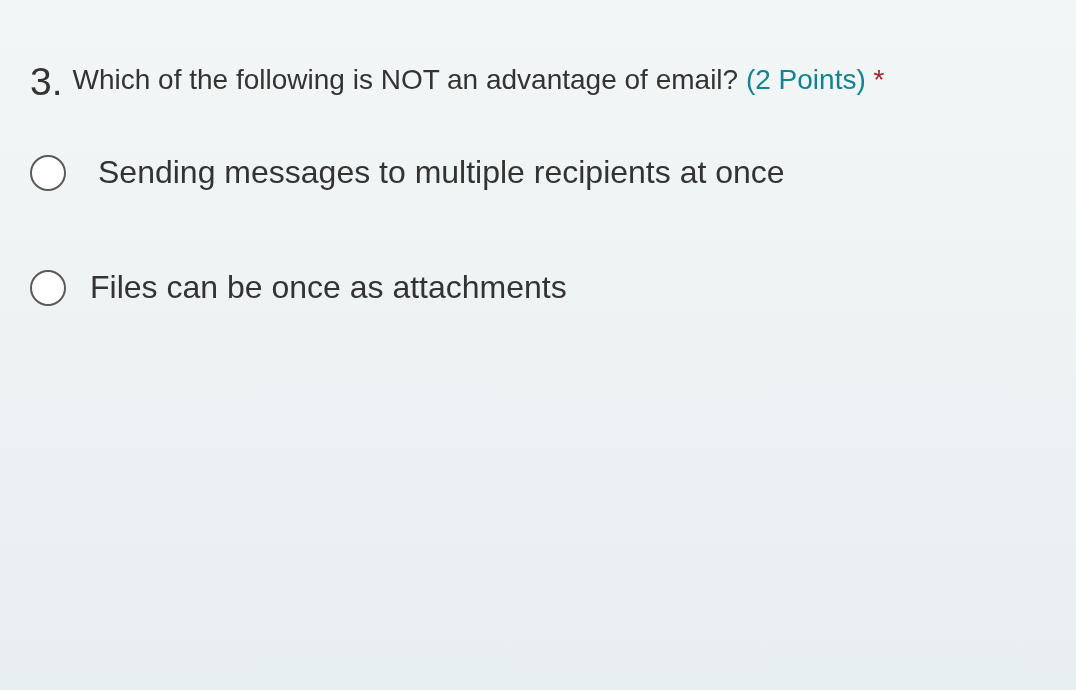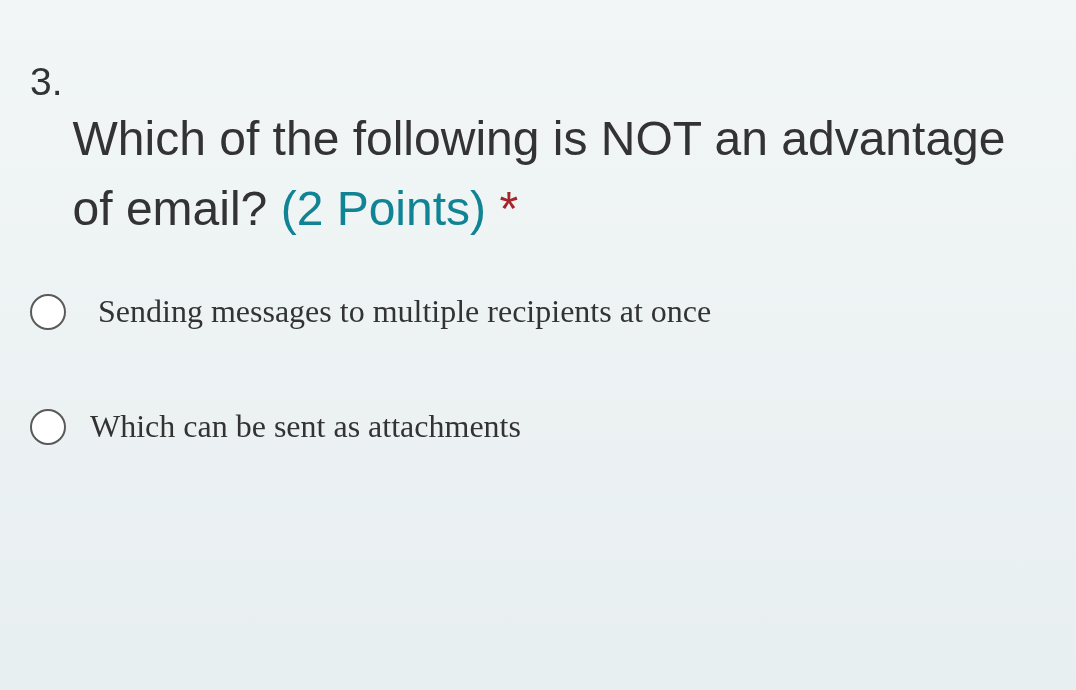--- a/index.html
+++ b/index.html
@@ -24,36 +24,34 @@
       align-items: flex-start;
       margin-bottom: 50px;
     }
     .question-number {
       font-size: 39px;
       color: #333333;
       flex-shrink: 0;
       padding-right: 10px;
     }
     .question-text-wrap {
-      font-size: 48px;
+      font-size: 28px;
       line-height: 1.45;
-      margin-top: 44px;
     }
     .question-text {
       color: #333333;
     }
     .points {
       color: #108494;
     }
     .required {
       color: #a4262c;
     }
     .options {
       padding-left: 0;
-      font-family: Liberation Serif, serif;
     }
     .option {
       display: flex;
       align-items: center;
       margin-bottom: 78px;
       cursor: pointer;
     }
     .radio {
       width: 36px;
       height: 36px;
@@ -84,16 +82,16 @@
     </div>
   </div>
 
   <div class="options">
     <div class="option">
       <div class="radio"></div>
       <div class="option-label">Sending messages to multiple recipients at once</div>
     </div>
     <div class="option">
       <div class="radio"></div>
-      <div class="option-label">Which can be sent as attachments</div>
+      <div class="option-label">Files can be once as attachments</div>
     </div>
   </div>
 </div>
 
 </body></html>

